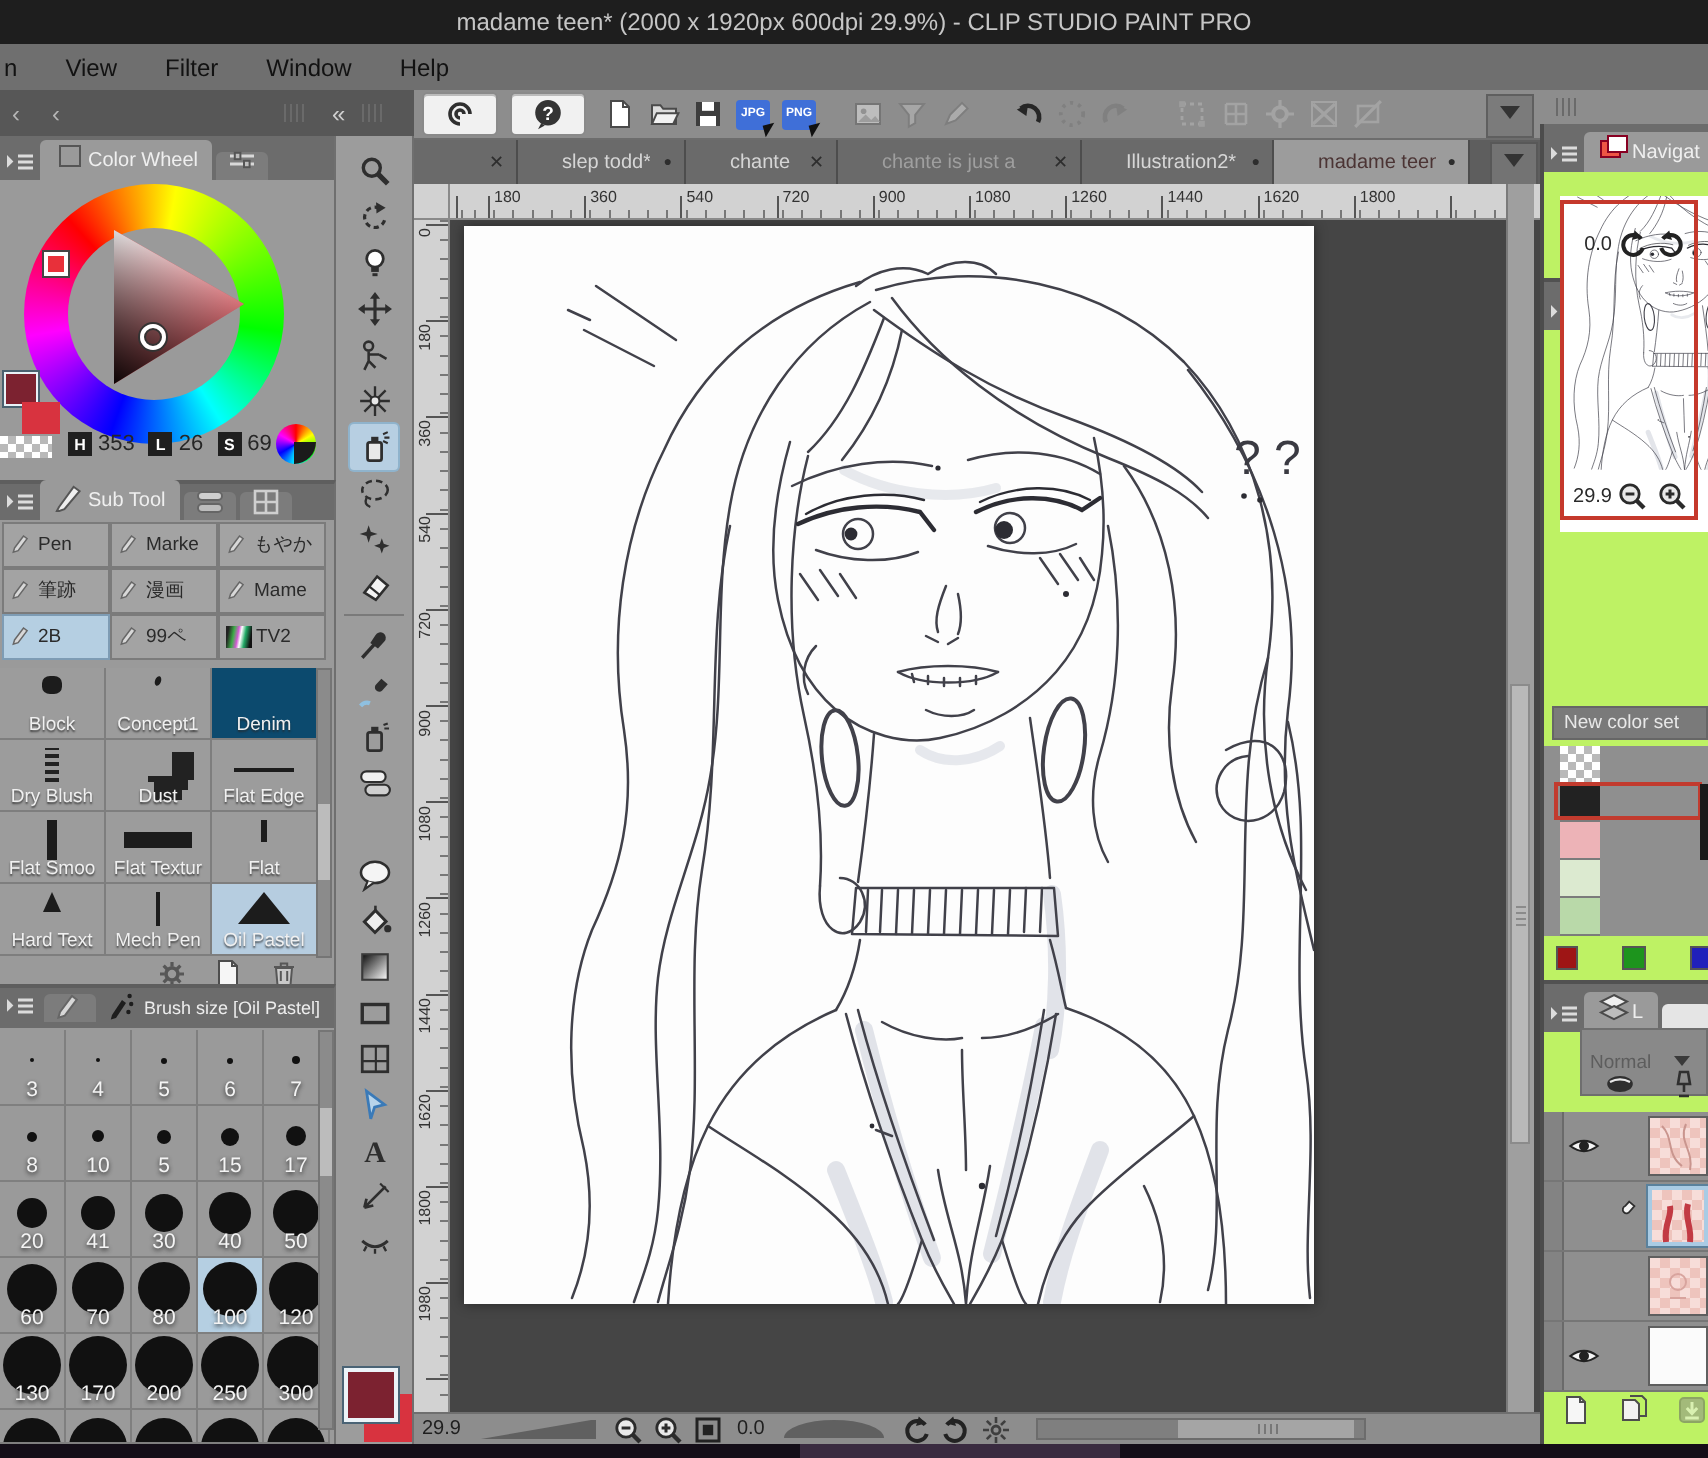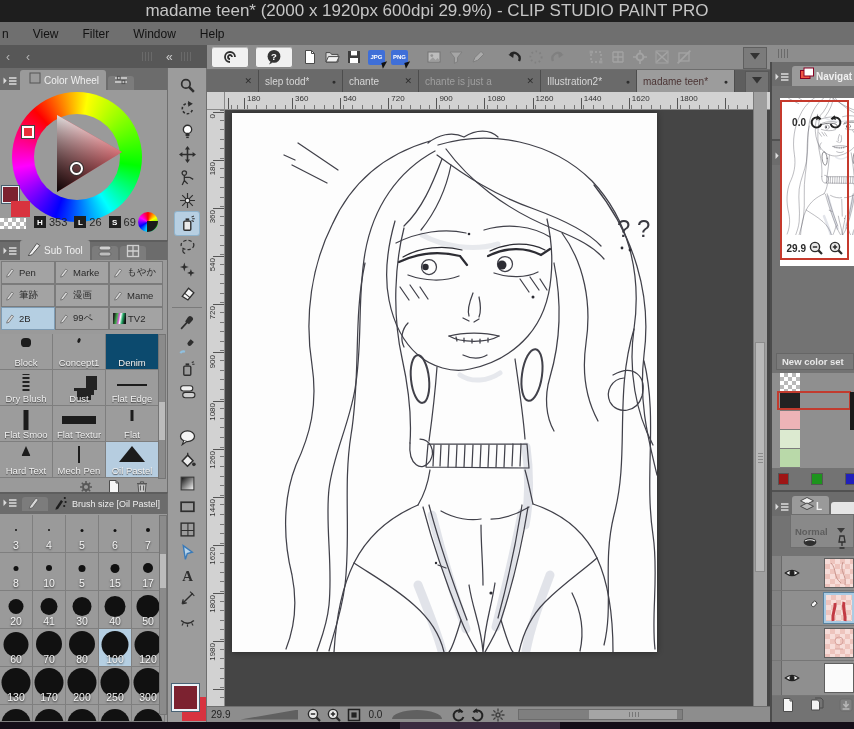--- a/index.html
+++ b/index.html
@@ -1,21 +1,21 @@
 <!DOCTYPE html>
 <html><head>
 <meta charset="utf-8">
 <style>
 html,body{margin:0;padding:0;background:#444;}
 #root{position:relative;width:854px;height:729px;overflow:hidden;background:#9a9a9a;
   font-family:"Liberation Sans",sans-serif;color:#222;-webkit-user-select:none;}
 .abs{position:absolute;}
 
 #titlebar{left:0;top:0;width:854px;height:22px;background:#1e1e1e;color:#c6c6c6;
-  font-size:17px;text-align:center;line-height:22px;}
+  font-size:12px;text-align:center;line-height:22px;}
 #menubar{left:0;top:22px;width:854px;height:23px;background:#6f6f6f;border-bottom:1px solid #5c5c5c;
   display:flex;align-items:center;}
 .menu-item{font-size:12px;color:#121212;padding:0 12px;line-height:22px;}
 #collapse-strip{left:0;top:45px;width:207px;height:23px;background:#575757;color:#b6b6b6;
   display:flex;align-items:center;font-size:12px;}
 #toolbar{left:207px;top:45px;width:563px;height:25px;background:#8d8d8d;border-bottom:1px solid #6d6d6d;
   display:flex;align-items:center;padding-left:4px;box-sizing:border-box;}
 .tb-btn{width:22px;height:21px;display:flex;align-items:center;justify-content:center;flex:none;}
 .tb-white{width:36px;height:20px;background:#f1f1f1;border:1px solid #8a8a8a;border-radius:3px;
   display:flex;align-items:center;justify-content:center;margin-right:6px;flex:none;box-shadow:0 1px 0 #bbb inset;}
@@ -25,21 +25,21 @@
 .tb-badge .cur{position:absolute;right:-3px;bottom:-3px;width:0;height:0;
   border-left:6px solid #111;border-bottom:6px solid transparent;transform:rotate(-15deg);}
 #tb-more{position:absolute;right:3px;top:2px;width:22px;height:20px;background:#7b7b7b;
   border:1px solid #5f5f5f;display:flex;align-items:center;justify-content:center;}
 #right-grip{left:770px;top:45px;width:84px;height:17px;background:#8d8d8d;border-bottom:1px solid #6a6a6a;}
 .gripv{width:10px;height:9px;background:repeating-linear-gradient(90deg,#6a6a6a 0 1px,transparent 1px 3px);}
 
 #tabrow{left:207px;top:70px;width:563px;height:22px;background:#5e5e5e;display:flex;}
 .tab{height:22px;background:#6a6a6a;border-right:1px solid #4d4d4d;display:flex;align-items:center;
   justify-content:space-between;padding:0 6px;box-sizing:border-box;flex:none;}
-.tab-label{font-size:10px;color:#d6d6d6;white-space:nowrap;overflow:hidden;}
+.tab-label{font-size:10px;color:#d6d6d6;white-space:nowrap;overflow:hidden;margin-left:16px;}
 .tab.faded .tab-label{color:#9f9f9f;}
 .tab.active{background:#9c9c9c;}
 .tab.active .tab-label{color:#4b3434;}
 .tab-ind{font-size:9px;color:#2d2d2d;margin-left:6px;}
 #tab-more{position:absolute;right:1px;top:1px;width:22px;height:20px;background:#737373;
   border:1px solid #585858;display:flex;align-items:center;justify-content:center;}
 
 .phead{background:#6c6c6c;display:flex;align-items:flex-end;}
 .ptab{background:#9a9a9a;border-radius:3px 3px 0 0;display:flex;align-items:center;gap:1px;
   padding:2px 7px;height:16px;}
@@ -153,22 +153,22 @@
 .sb-txt{margin:0 4px;white-space:nowrap;}
 #sb-wedge{width:58px;height:10px;background:#606060;clip-path:polygon(0 100%,100% 0,100% 100%);margin:0 6px;}
 #sb-hump{width:50px;height:9px;background:#606060;border-radius:50px 50px 0 0/18px 18px 0 0;margin:0 6px;}
 .sb-ic{width:20px;height:14px;display:flex;align-items:center;justify-content:center;flex:none;}
 #sb-track{position:relative;width:165px;height:11px;background:#7f7f7f;border:1px solid #6c6c6c;
   box-sizing:border-box;margin-left:10px;}
 #sb-thumb{position:absolute;left:70px;top:0;width:88px;height:9px;background:#a5a5a5;}
 #sb-thumb .g{position:absolute;left:40px;top:2px;width:10px;height:5px;
   background:repeating-linear-gradient(90deg,#777 0 1px,transparent 1px 3px);}
 
-#rightdock{left:770px;top:62px;width:84px;height:660px;background:#737373;border-left:2px solid #4c4c4c;
-  box-sizing:border-box;overflow:hidden;font-weight:bold;}
+#rightdock{left:770px;top:62px;width:84px;height:660px;background:#bef264;border-left:2px solid #4c4c4c;
+  box-sizing:border-box;overflow:hidden;}
 .rd-head{height:24px;background:#6c6c6c;display:flex;align-items:flex-end;}
 #nav-thumb{left:8px;top:36px;width:76px;height:168px;background:#fff;overflow:hidden;}
 #nav-red{left:0;top:2px;width:69px;height:160px;border:2px solid #c5392c;box-sizing:border-box;}
 .nav-row{position:relative;height:24px;display:flex;align-items:center;}
 .nav-val{width:34px;text-align:right;font-size:10px;color:#2a2a2a;}
 #cs-new{left:4px;top:291px;width:78px;height:17px;background:#7a7a7a;border:1px solid #666;
   color:#e8e8e8;font-size:9.5px;display:flex;align-items:center;padding-left:5px;box-sizing:border-box;}
 #cs-area{left:0;top:311px;width:84px;height:95px;background:#8f8f8f;}
 .cs-row{position:absolute;left:8px;width:20px;height:19px;border-bottom:1px solid #7b7b7b;box-sizing:border-box;}
 #cs-selbox{position:absolute;left:5px;width:74px;height:19px;border:2px solid #c23b2e;box-sizing:border-box;}

